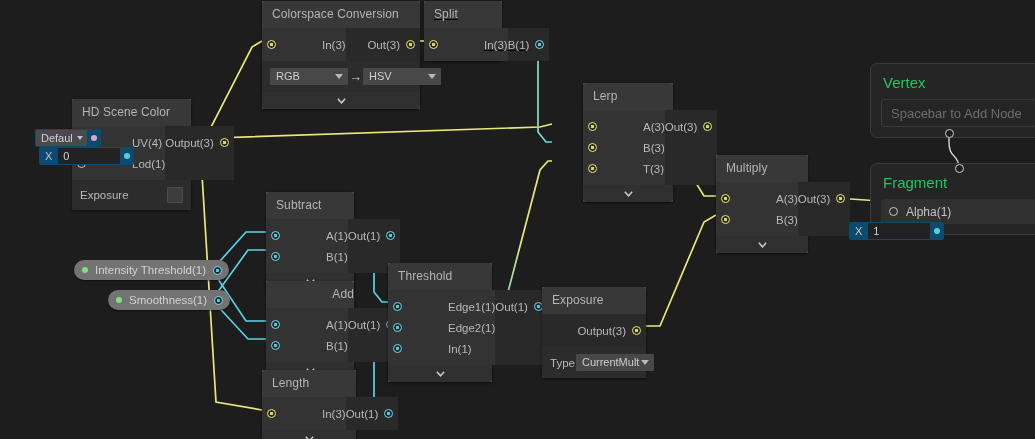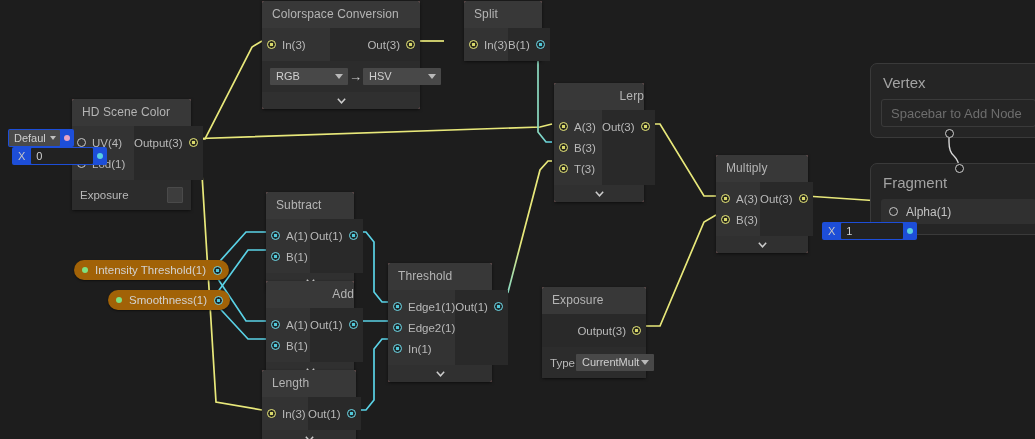--- a/index.html
+++ b/index.html
@@ -36,21 +36,21 @@
     background:#1e1e1e;
   }
   .ports .col{padding:6px 0;}
   .ports .in{background:#333333;min-width:64px;flex:0 0 auto;}
   .ports .out{background:#292929;flex:1 1 auto;display:flex;flex-direction:column;align-items:flex-end;}
   .port{
     height:21px;display:flex;align-items:center;
     font-size:11.5px;color:#b9b9b9;
     white-space:nowrap;
   }
-  .port.inp{padding-left:5px;}
+  .port.inp{padding-left:5px;gap:40px;}
   .port.outp{padding-right:5px;justify-content:flex-end;}
   .dot{
     width:9px;height:9px;border-radius:50%;
     border:1.6px solid #c9c9c9;
     box-sizing:border-box;
     flex:0 0 auto;
   }
   .dot.v3{border-color:#e8e87a;background:radial-gradient(circle,#d8d86a 0 35%,#2a2a1e 36% 100%);}
   .dot.v1{border-color:#6fd9e8;background:radial-gradient(circle,#4fc8da 0 35%,#1e2a2c 36% 100%);}
   .dot.hollow{border-color:#c9c9c9;background:transparent;}
@@ -85,21 +85,21 @@
   .arrow-lbl{color:#cfcfcf;font-size:13px;}
   .chk{
     width:14px;height:14px;background:#3d3d3d;border:1px solid #4a4a4a;border-radius:1px;
   }
   .lbl{font-size:11.5px;color:#b9b9b9;}
 
   
   .vfield{
     position:absolute;
     display:flex;align-items:center;gap:0;
-    background:#1d4ed8;border-radius:2px;height:18px;
+    background:#0c4a6e;border-radius:2px;height:18px;margin-left:27px;
   }
   .vfield .k{font-size:11px;color:#c6c6c6;padding:0 6px;}
   .vfield .v{
     background:#222;color:#d2d2d2;font-size:11px;
     height:16px;line-height:16px;width:52px;padding:0 5px;margin-right:1px;border-radius:1px;
   }
   .vfield .sel{
     background:#4a4a4a;color:#cfcfcf;font-size:11px;height:16px;line-height:16px;
     padding:0 14px 0 5px;margin:0 1px;border-radius:1px;position:relative;
   }
@@ -109,38 +109,38 @@
     border-top:4px solid #c0c0c0;
   }
   .vdot{width:6px;height:6px;border-radius:50%;margin:0 4px 0 3px;flex:0 0 auto;}
   .vdot.pink{background:#e8a3c4;}
   .vdot.cy{background:#59cfe0;}
 
   
   .pill{
     position:absolute;
     height:20px;
-    background:#a16207;
+    background:#737373;
     border-radius:10px;
     display:flex;align-items:center;
     padding:0 7px 0 8px;
     box-shadow:0 1px 2px rgba(0,0,0,.5);
   }
   .pill .gdot{width:6px;height:6px;border-radius:50%;background:#7fe07f;margin-right:7px;flex:0 0 auto;}
   .pill .ptxt{font-size:11.5px;color:#d2d2d2;white-space:nowrap;margin-right:7px;}
 
   
   .block{
     position:absolute;
     background:#252525;
     border:1px solid #3a3a3a;
     border-radius:7px;
     padding:8px 10px 10px 10px;
   }
-  .block .btitle{font-size:15px;color:#a3a3a3;padding:2px 0 8px 2px;}
+  .block .btitle{font-size:15px;color:#22c55e;padding:2px 0 8px 2px;}
   .block .slot{
     background:#303030;
     border-radius:3px;
     height:25px;
     display:flex;align-items:center;
     padding-left:8px;
     margin-bottom:7px;
     font-size:12px;color:#c3c3c3;
   }
   .block .slot:last-child{margin-bottom:0;}
@@ -269,39 +269,39 @@
       <span class="arrow-lbl">→</span>
       <span class="select">HSV</span>
     </div>
     <div class="footer">
       <svg class="chev" viewBox="0 0 12 12">
           <path d="M2 4 L6 8.5 L10 4" fill="none" stroke="#cdcdcd" stroke-width="1.6"></path>
         </svg>
     </div>
   </div>
 
-  <div class="node" id="n-split" style="left:464px;top:1px;width:78px;">
+  <div class="node" id="n-split" style="left:424px;top:1px;width:78px;text-decoration:underline;">
     <div class="title">Split</div>
     <div class="ports">
       <div class="col in" style="min-width:44px;">
         <div class="port inp">
           <span class="dot v3"></span>
           <span>In(3)</span>
         </div>
       </div>
       <div class="col out">
         <div class="port outp">
           <span>B(1)</span>
           <span class="dot v1"></span>
         </div>
       </div>
     </div>
   </div>
 
-  <div class="node" id="n-lerp" style="left:554px;top:83px;width:90px;text-align:right;">
+  <div class="node" id="n-lerp" style="left:583px;top:83px;width:90px;">
     <div class="title">Lerp</div>
     <div class="ports">
       <div class="col in" style="min-width:48px;">
         <div class="port inp">
           <span class="dot v3"></span>
           <span>A(3)</span>
         </div>
         <div class="port inp">
           <span class="dot v3"></span>
           <span>B(3)</span>

